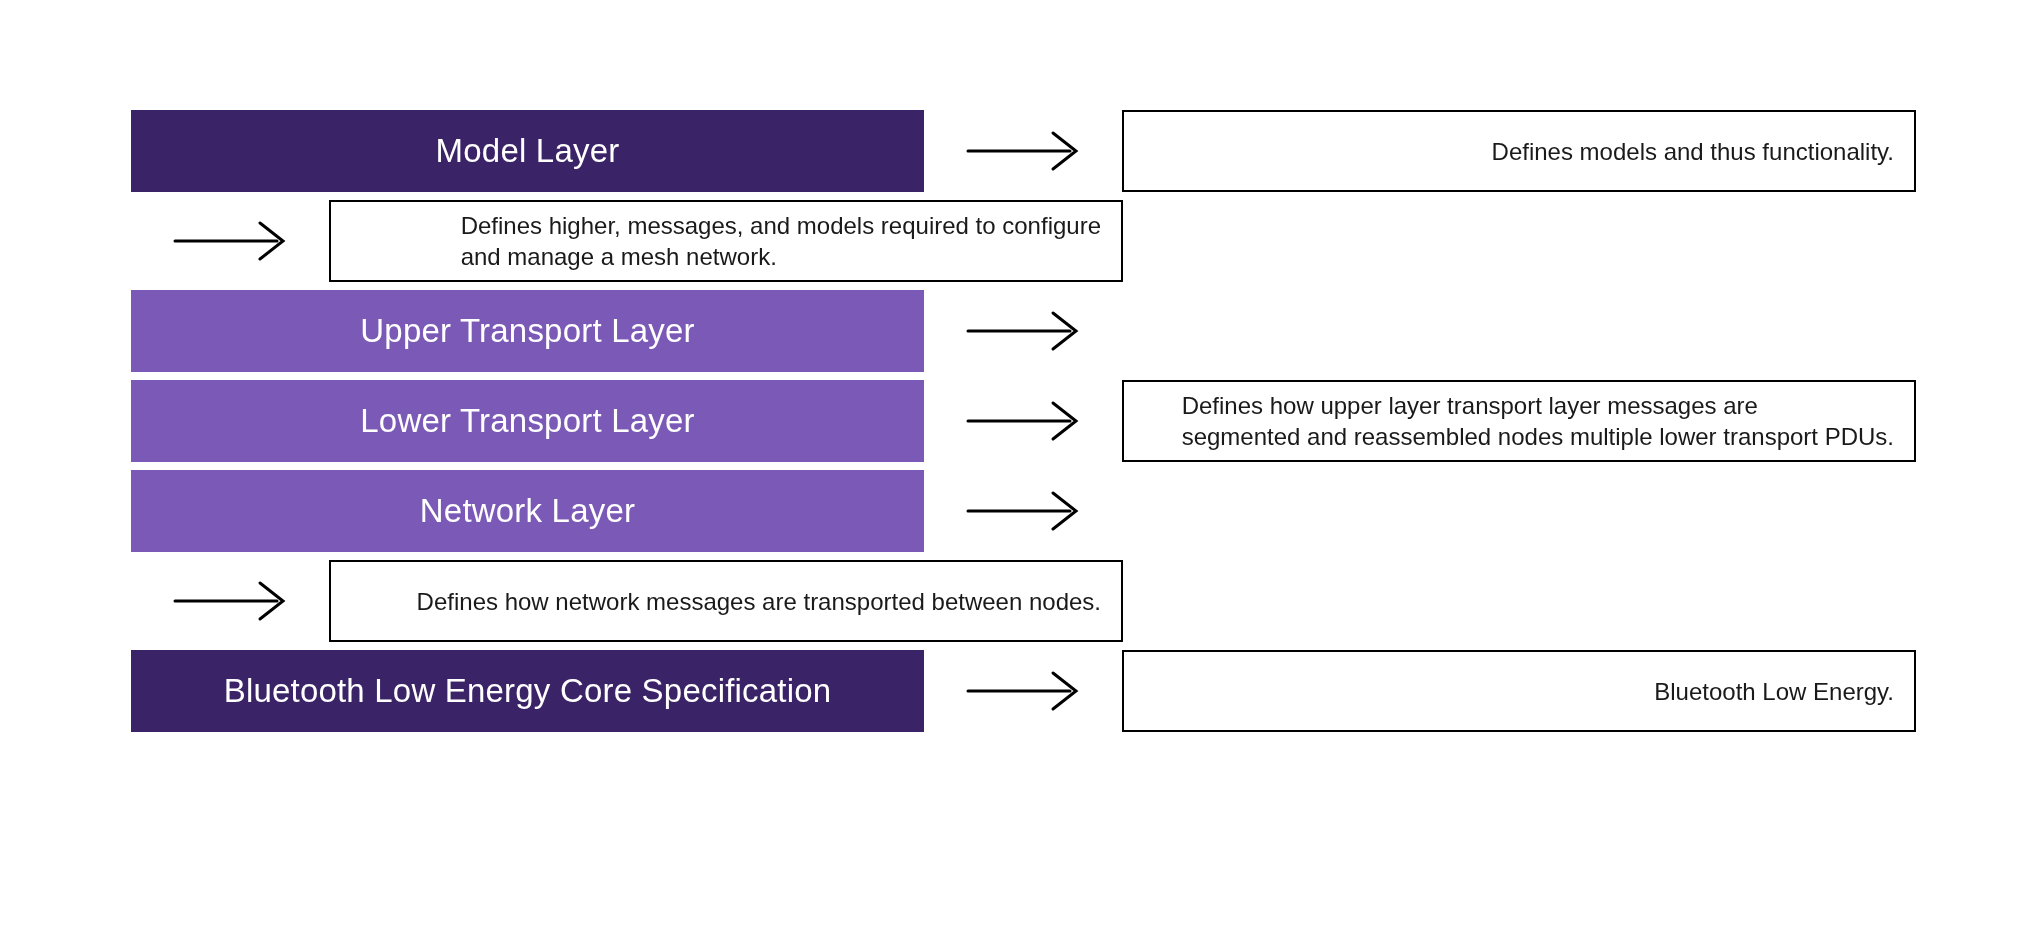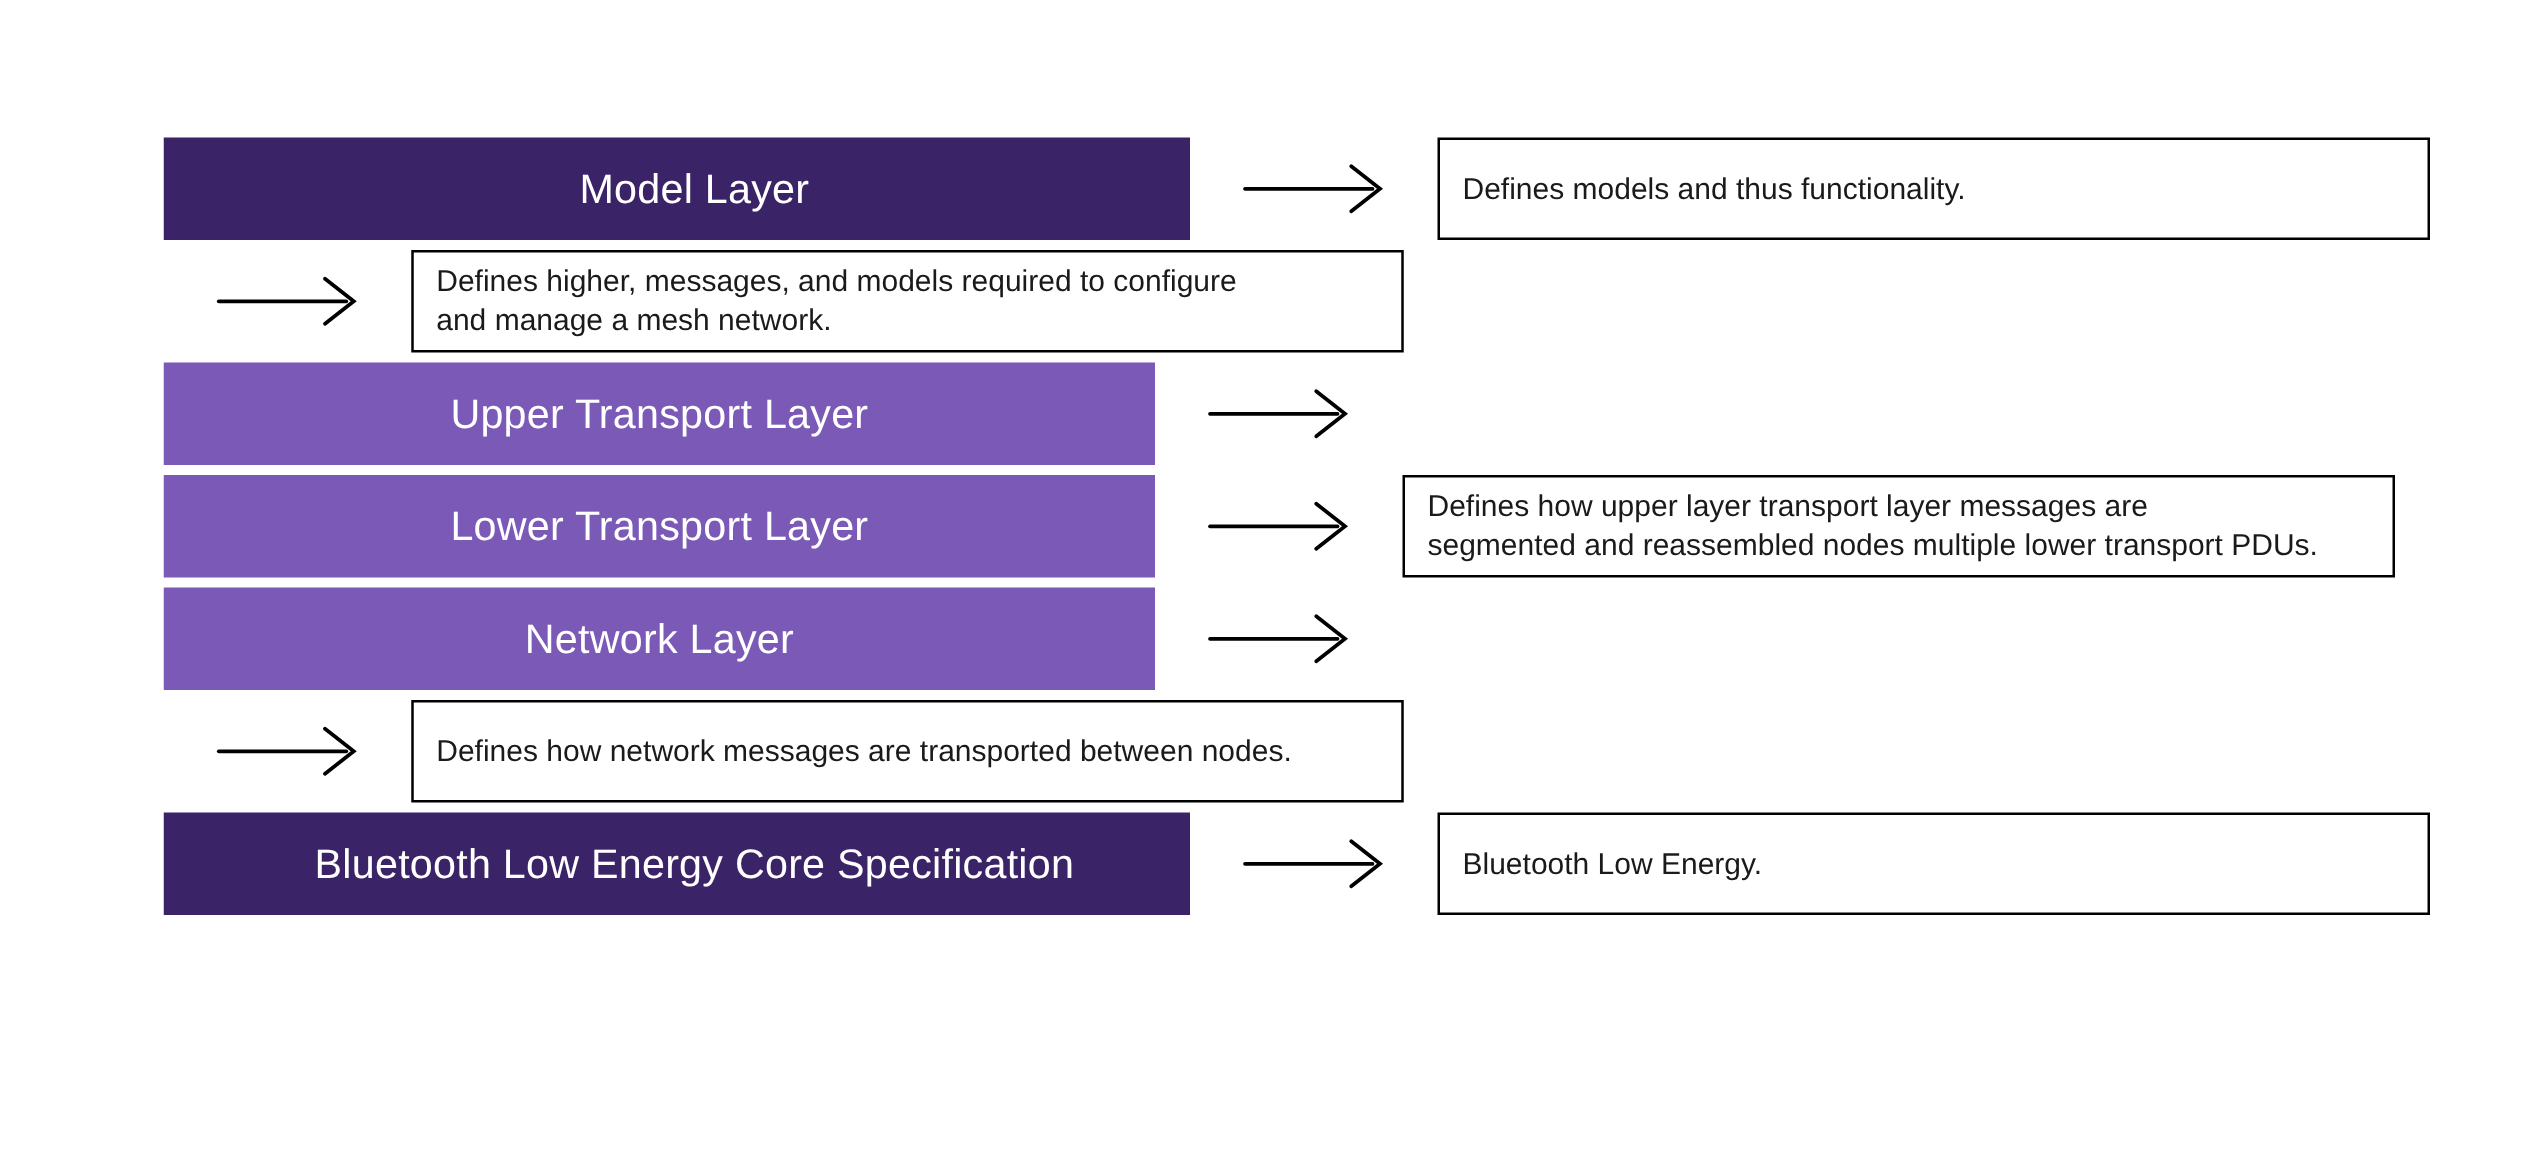--- a/index.html
+++ b/index.html
@@ -29,21 +29,21 @@
     height: 82px;
   }
   .layer-box {
     width: 793px;
     flex: 0 0 793px;
     display: flex;
     align-items: center;
     justify-content: center;
     color: var(--label-text, #ffffff);
   }
-  .layer-box.dark   { background: var(--dark,   #3A2367); padding-left: 28px; }
+  .layer-box.dark   { background: var(--dark,   #3A2367); }
   .layer-box.medium { background: var(--medium, #7B59B6); }
   .layer-label {
     font-size: 33px;
     font-weight: 400;
     letter-spacing: 0.2px;
     white-space: nowrap;
   }
   .arrow-zone {
     width: 198px;
     flex: 0 0 198px;
@@ -56,20 +56,21 @@
   .desc-box {
     width: 794px;
     flex: 0 0 794px;
     box-sizing: border-box;
     background: #ffffff;
     border: 2px solid var(--border, #000000);
     display: flex;
     align-items: center;
     padding-left: 18px;
     padding-right: 20px;
+    justify-content: flex-end;
   }
   .desc-text {
     font-size: 24px;
     line-height: 31px;
     color: var(--desc-text, #1a1a1a);
     white-space: pre-line;
   }
 </style>
 </head>
 <body style="--dark: #3A2367; --medium: #7B59B6; --label-text: #FFFFFF; --desc-text: #1A1A1A; --border: #000000; --arrow: #000000; background: rgb(255, 255, 255);">

